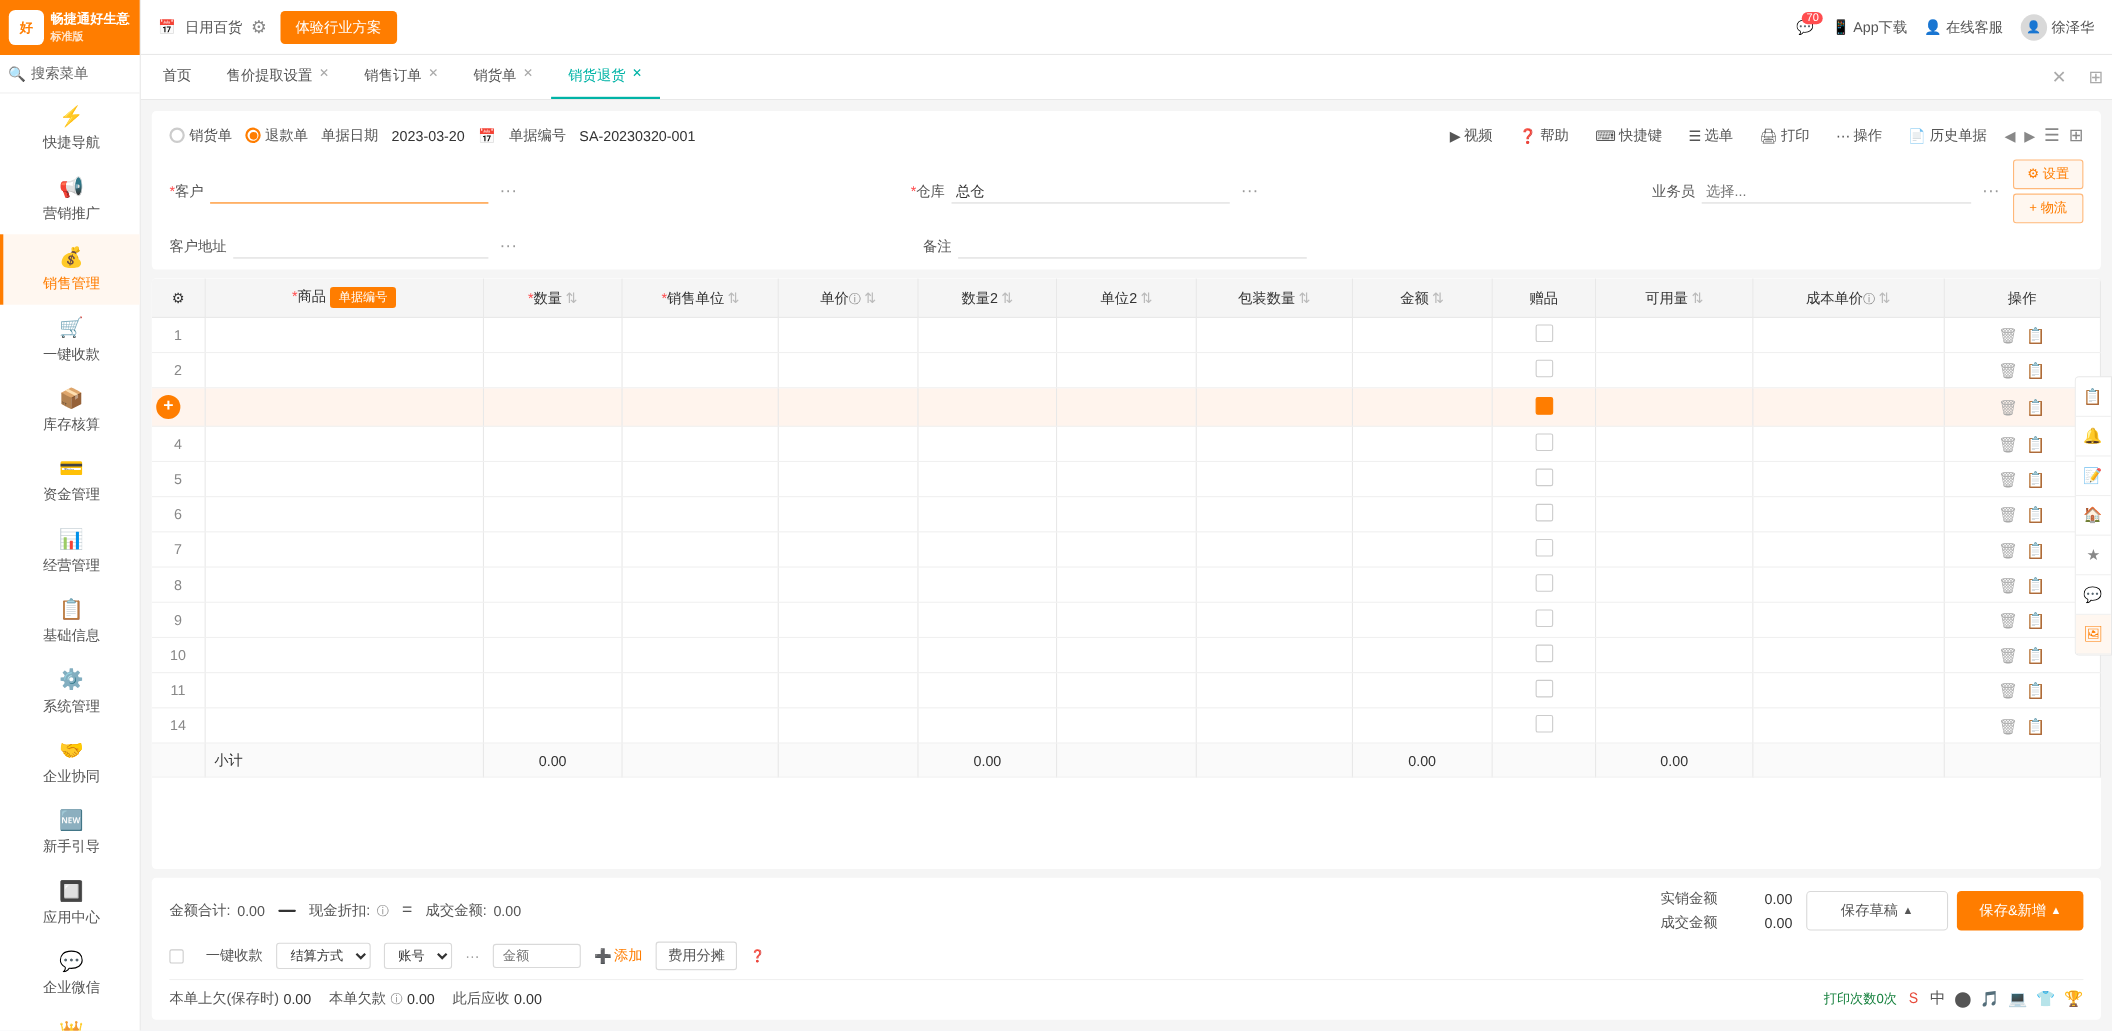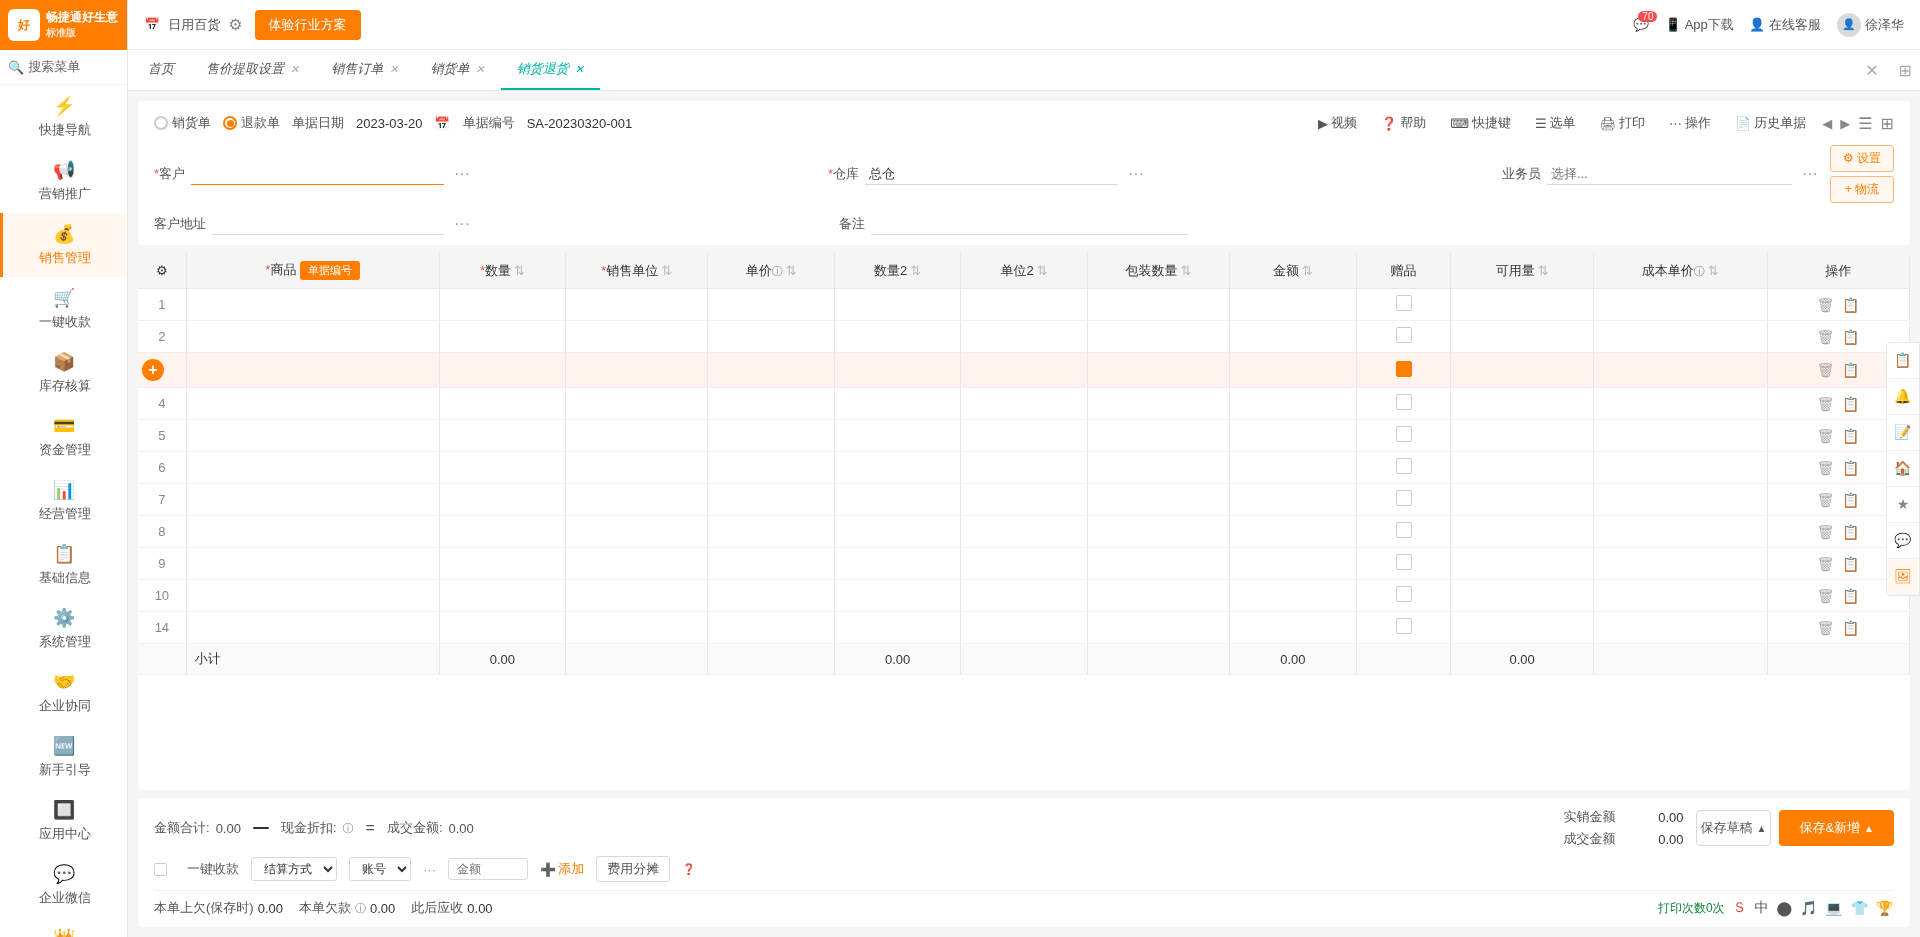--- a/index.html
+++ b/index.html
@@ -120,24 +120,22 @@
       flex-shrink: 0;
       padding-left: 4px;
     }
     .tab {
       padding: 10px 16px;
       cursor: pointer;
       font-size: 13px;
       color: #555;
       border-bottom: 2px solid transparent;
       display: flex;
-      align-items: center;
       gap: 4px;
       white-space: nowrap;
-      font-style: italic;
     }
     .tab.active { color: #00b3a6; border-bottom-color: #00b3a6; font-weight: 500; }
     .tab .close-x { font-size: 11px; color: #aaa; margin-left: 2px; }
     .tab.active .close-x { color: #00b3a6; }
     .tabs-close-all { margin-left: auto; padding: 0 12px; color: #aaa; font-size: 16px; cursor: pointer; }
     .tabs-expand { padding: 0 8px; color: #aaa; font-size: 16px; cursor: pointer; }
 
     
     .content-area {
       flex: 1;
@@ -325,21 +323,21 @@
     .summary-line { display: flex; align-items: center; gap: 8px; font-size: 13px; }
     .summary-line-label { color: #555; }
     .summary-line-val { color: #333; font-weight: 500; min-width: 60px; text-align: right; }
 
     
     .action-buttons { display: flex; gap: 8px; }
     .btn-save-draft {
       background: #fff;
       border: 1px solid #d9d9d9;
       border-radius: 4px;
-      padding: 8px 4px;
+      padding: 8px 31px;
       cursor: pointer;
       font-size: 13px;
       color: #555;
       display: flex;
       align-items: center;
       gap: 4px;
     }
     .btn-save-new {
       background: #ff7d00;
       border: none;
@@ -867,20 +865,42 @@
         <td></td>
         <td></td>
         <td>
           <div class="action-icons">
             <span class="action-icon">🗑</span>
             <span class="action-icon">📋</span>
           </div>
         </td>
       </tr>
               <tr>
+        <td class="row-num">11</td>
+        <td></td>
+        <td></td>
+        <td></td>
+        <td></td>
+        <td></td>
+        <td></td>
+        <td></td>
+        <td></td>
+        <td>
+          <span class="checkbox-cell"></span>
+        </td>
+        <td></td>
+        <td></td>
+        <td>
+          <div class="action-icons">
+            <span class="action-icon">🗑</span>
+            <span class="action-icon">📋</span>
+          </div>
+        </td>
+      </tr>
+              <tr>
         <td class="row-num">14</td>
         <td></td>
         <td></td>
         <td></td>
         <td></td>
         <td></td>
         <td></td>
         <td></td>
         <td></td>
         <td>

